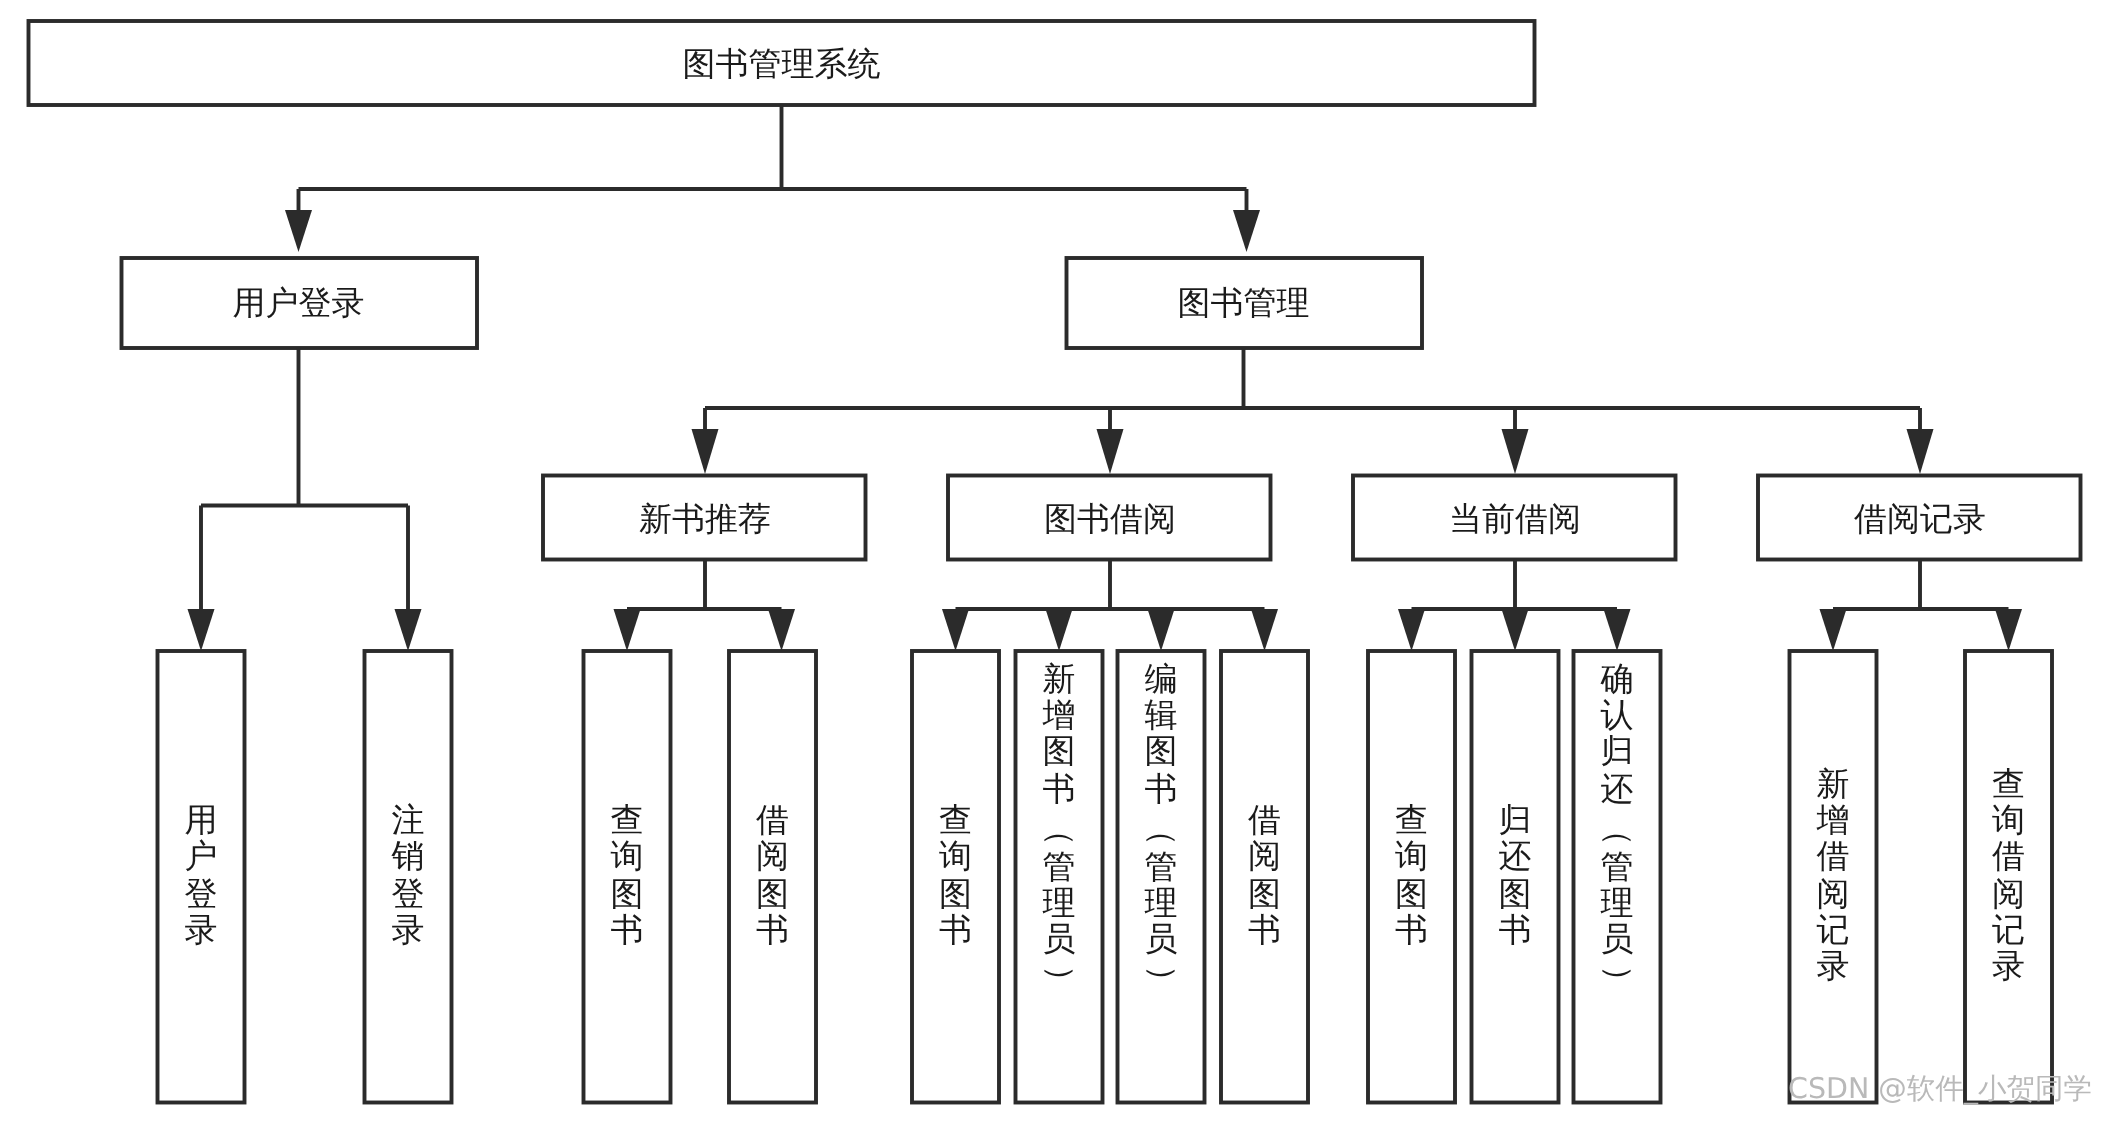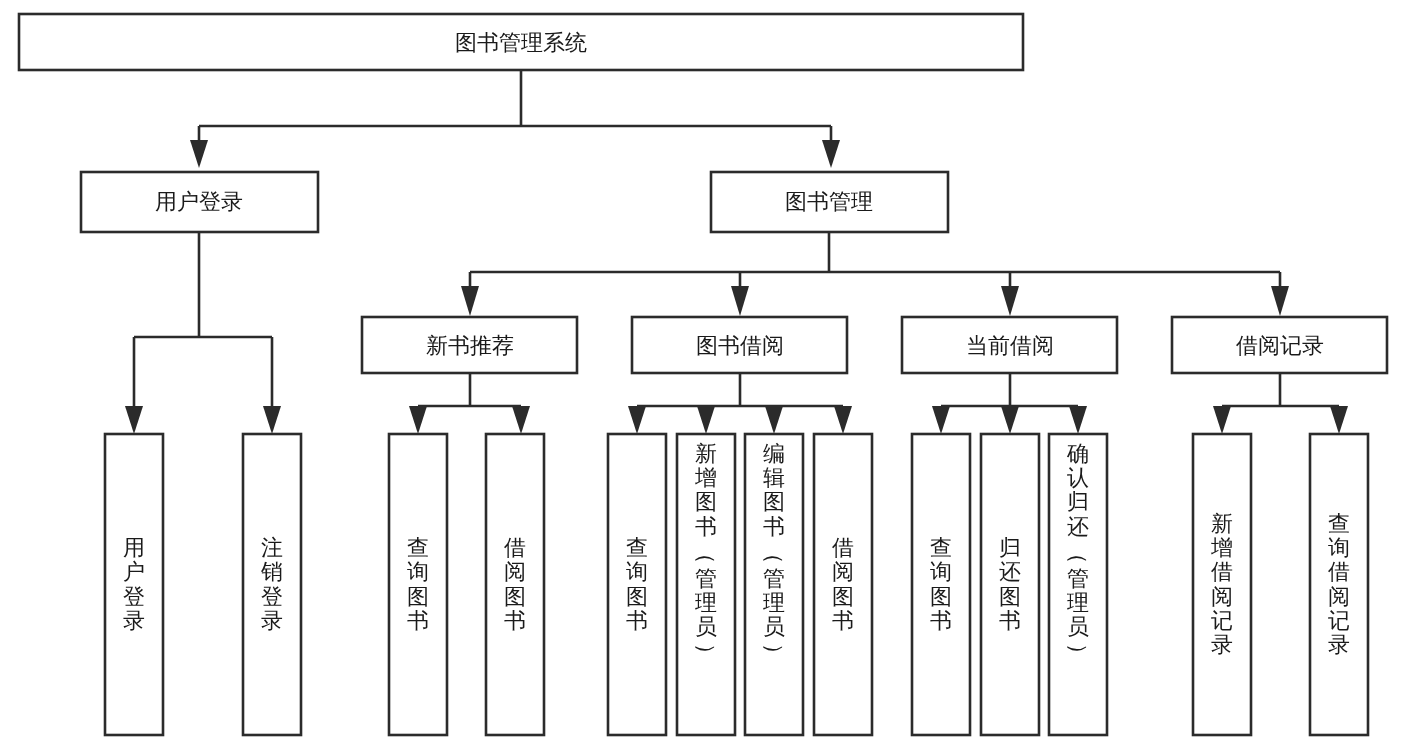--- a/index.html
+++ b/index.html
@@ -312,14 +312,15 @@
     </div>
   <div class="leaf-label" style="left:1310px; top:434px; width:58px; height:301px;">
       <span class="ch">查</span>
       <span class="ch">询</span>
       <span class="ch">借</span>
       <span class="ch">阅</span>
       <span class="ch">记</span>
       <span class="ch">录</span>
     </div>
 
+  <div class="watermark">CSDN @软件_小贺同学</div>
 
 </div>
 
 </body></html>

